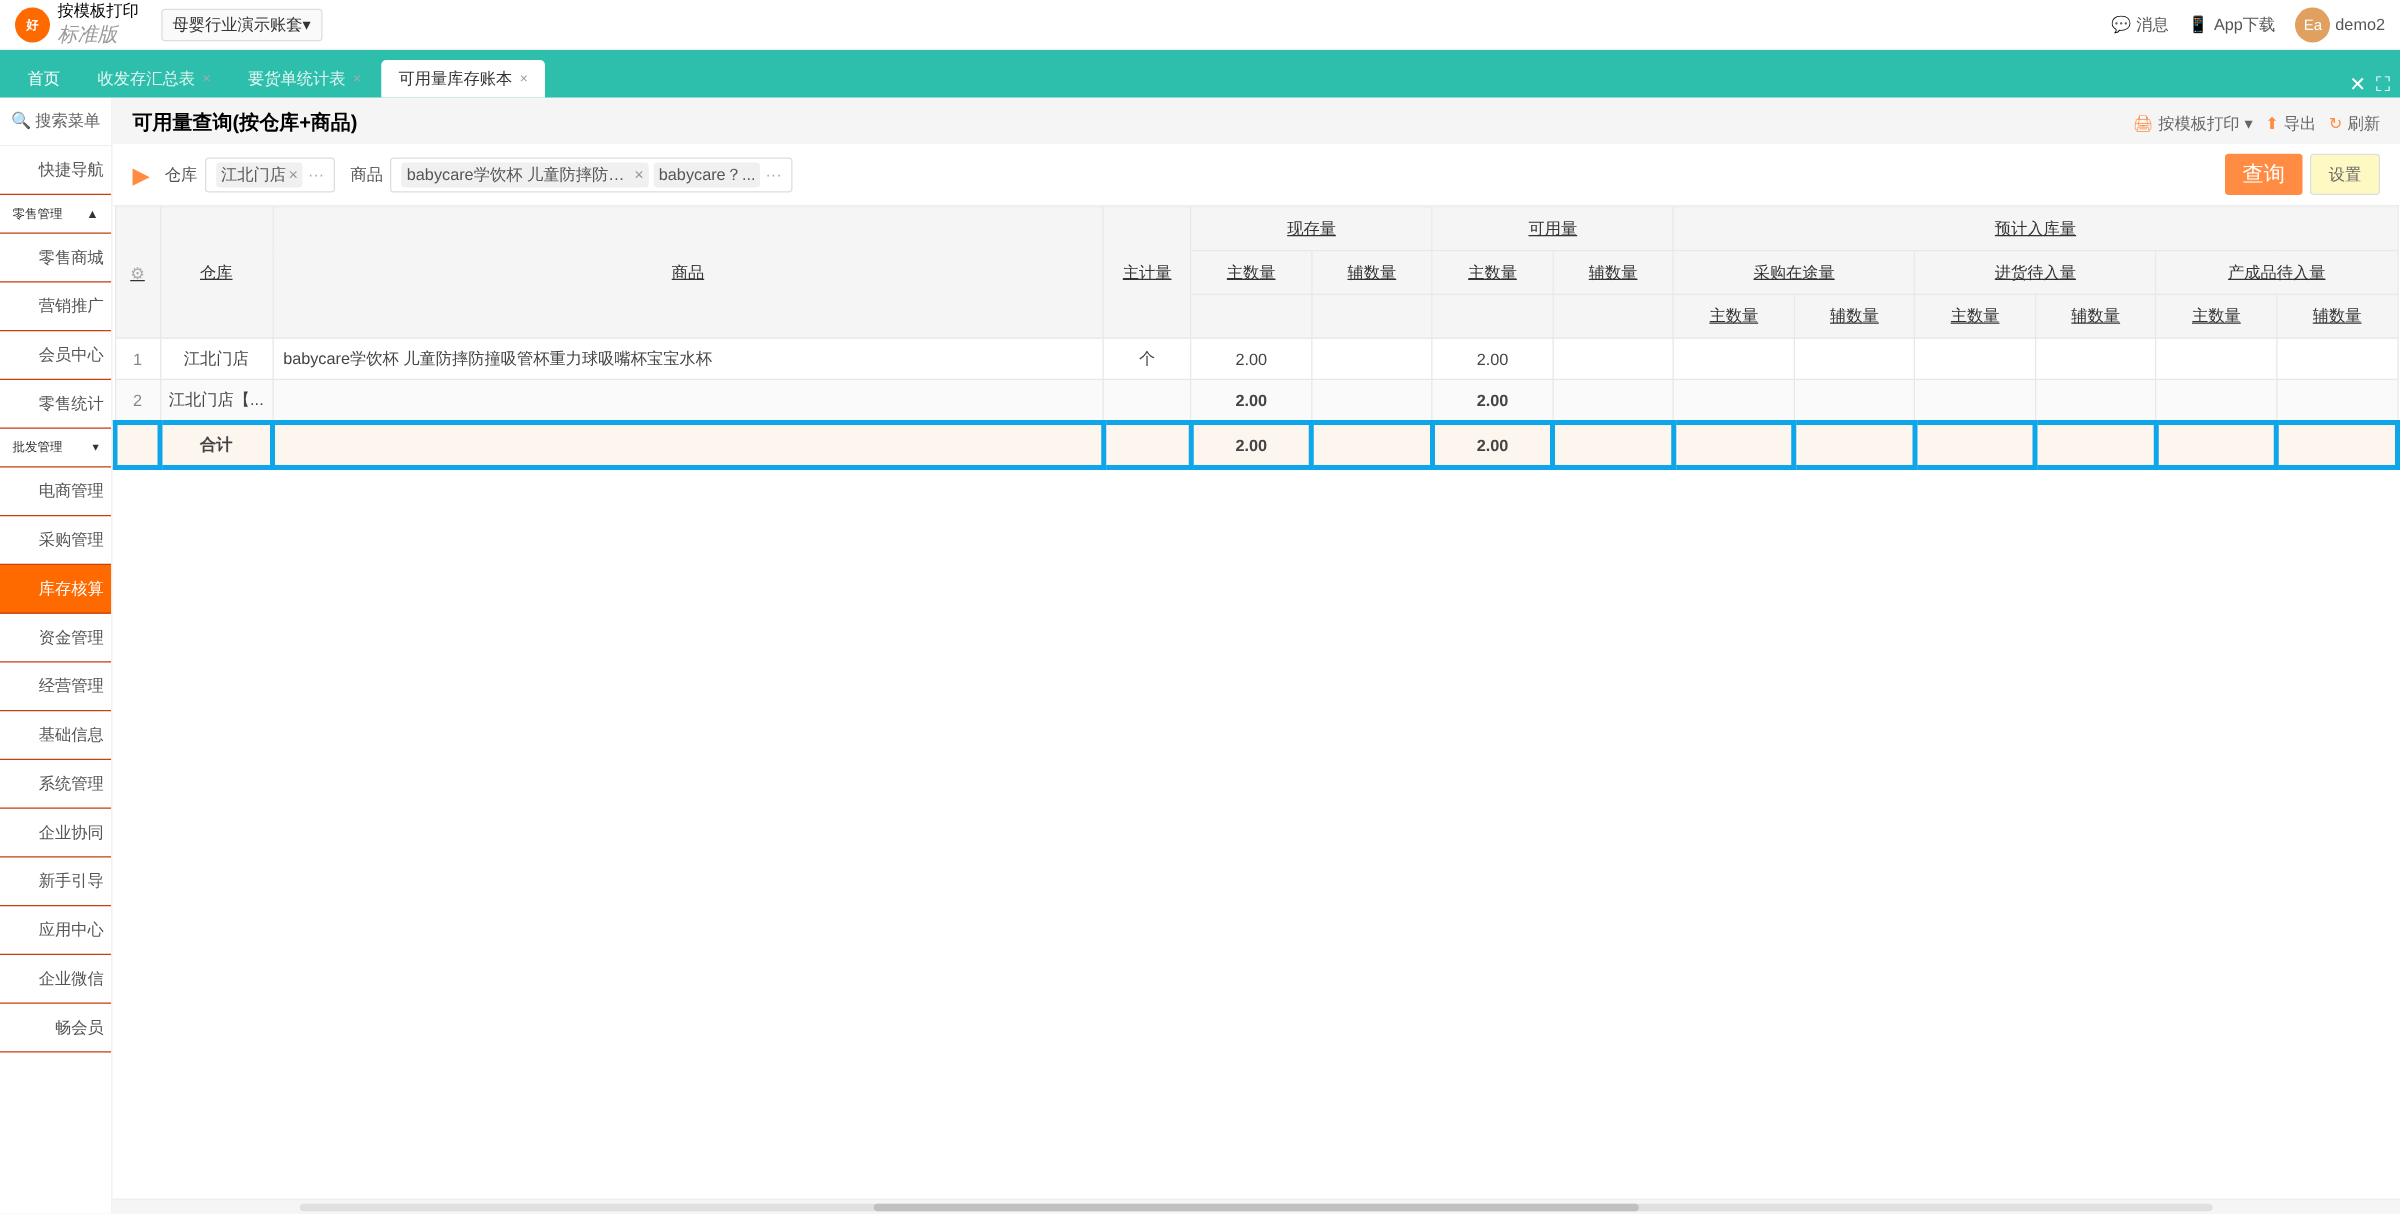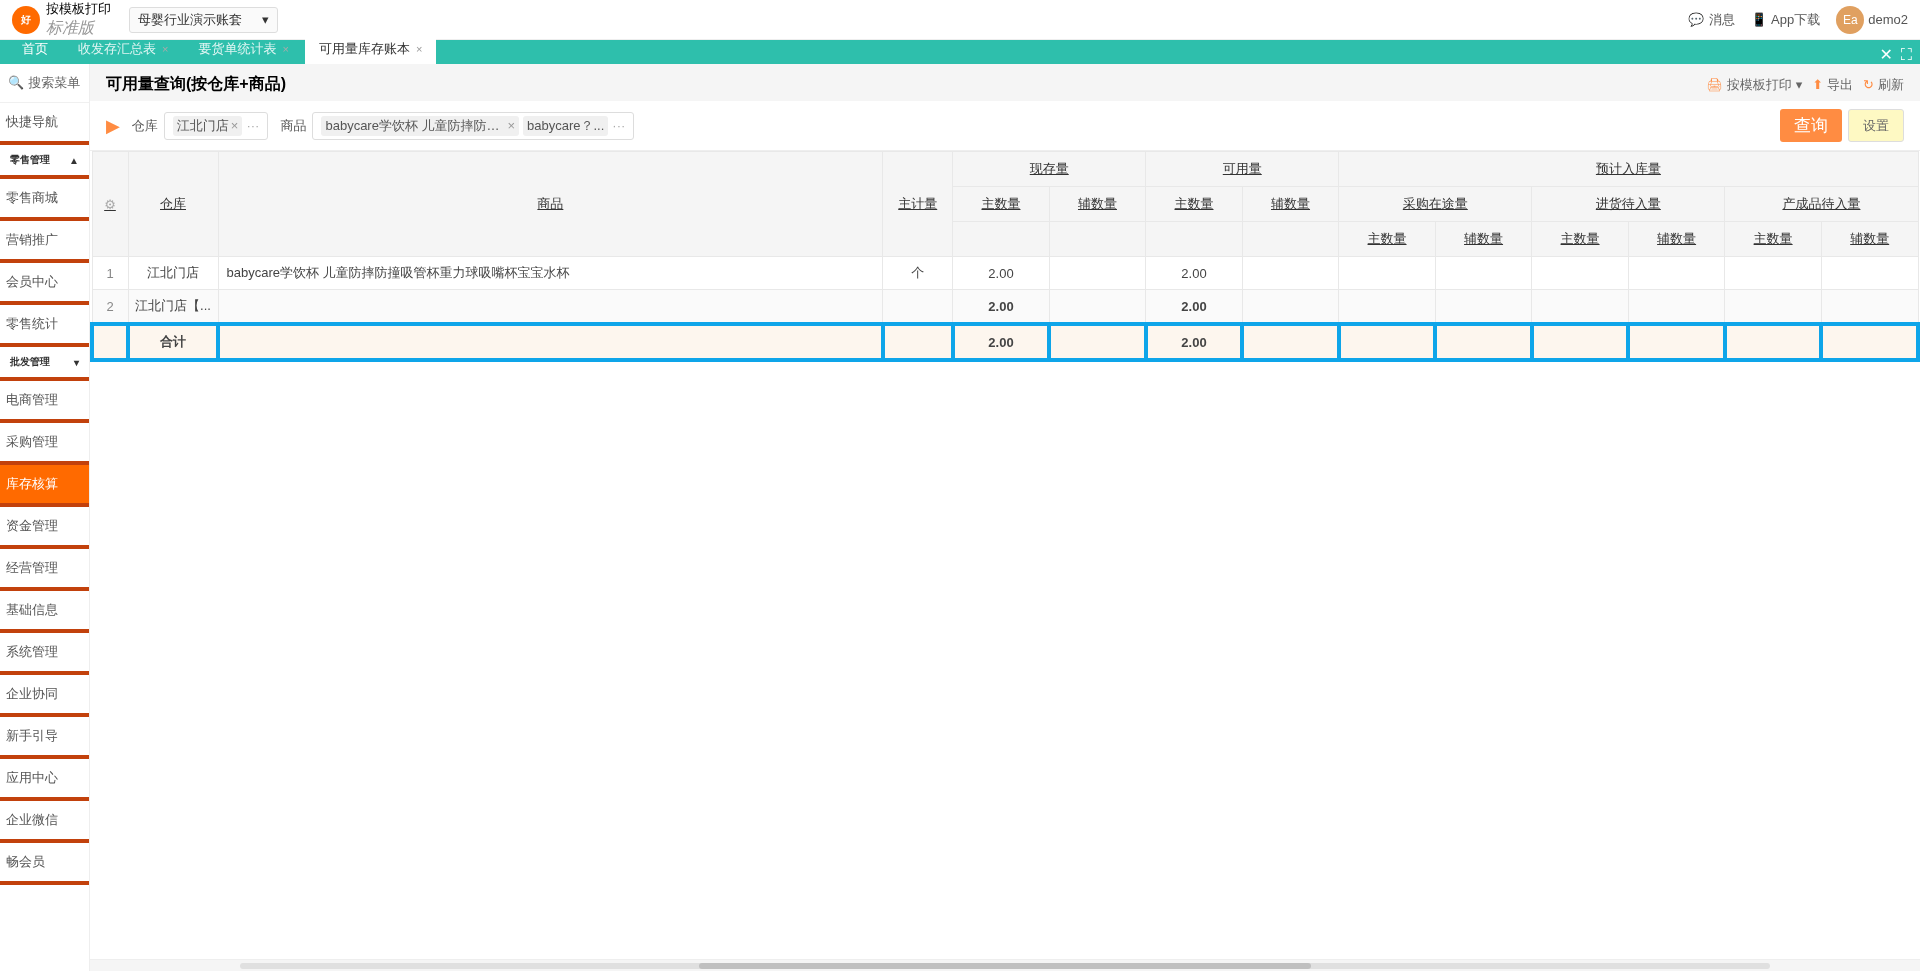--- a/index.html
+++ b/index.html
@@ -13,28 +13,28 @@
       align-items: center;
       padding: 0 12px;
       border-bottom: 1px solid #eee;
       justify-content: space-between;
       flex-shrink: 0;
     }
     .top-bar-left { display: flex; align-items: center; gap: 8px; }
     .logo { display: flex; align-items: center; gap: 6px; }
     .logo-icon { width: 28px; height: 28px; background: #ff6a00; border-radius: 50%; display: flex; align-items: center; justify-content: center; color: white; font-size: 10px; font-weight: bold; }
     .logo-sub { font-size: 16px; color: #999; font-style: italic; }
-    .industry-selector { display: flex; align-items: center; gap: 20px; color: #333; font-size: 13px; border: 1px solid #ddd; padding: 3px 8px; border-radius: 3px; background: #fafafa; cursor: pointer; margin-left: 10px; justify-content: center; }
+    .industry-selector { display: flex; align-items: center; gap: 0; color: #333; font-size: 13px; border: 1px solid #ddd; padding: 3px 8px; border-radius: 3px; background: #fafafa; cursor: pointer; margin-left: 10px; justify-content: center; }
     .top-bar-right { display: flex; align-items: center; gap: 16px; color: #555; font-size: 13px; }
     .top-bar-right .icon-btn { display: flex; align-items: center; gap: 4px; cursor: pointer; color: #555; }
     .avatar { width: 28px; height: 28px; border-radius: 50%; background: #e0a060; display: flex; align-items: center; justify-content: center; color: white; font-size: 12px; overflow: hidden; }
 
     
     .tab-bar {
-      height: 24px;
+      height: 38px;
       background: #2ebfac;
       display: flex;
       align-items: flex-end;
       padding: 0 0 0 8px;
       flex-shrink: 0;
       position: relative;
     }
     .tab {
       height: 30px;
       padding: 0 14px;
@@ -72,35 +72,35 @@
     .sidebar-search {
       padding: 10px 8px;
       font-size: 12px;
       color: #666;
       cursor: pointer;
       border-bottom: 1px solid #f0f0f0;
       text-align: center;
     }
     .sidebar-item {
       padding: 10px 6px;
-      text-align: left;
+      text-align: right;
       font-size: 12px;
       color: #555;
       cursor: pointer;
-      border-bottom: 4px solid #c2410c;
+      border-bottom: 1px solid #c2410c;
     }
     .sidebar-item.active { background: #ff6a00; color: white; }
     .sidebar-item.section-header {
       display: flex;
       align-items: center;
       justify-content: space-between;
       padding: 8px 10px;
       font-size: 12px;
       color: #333;
-      font-weight: bold;
+      font-weight: normal;
     }
     .sidebar-item.section-header span { font-size: 10px; }
 
     
     .content { flex: 1; display: flex; flex-direction: column; overflow: hidden; }
 
     
     .page-header {
       background: #f5f5f5;
       padding: 10px 16px 6px;

